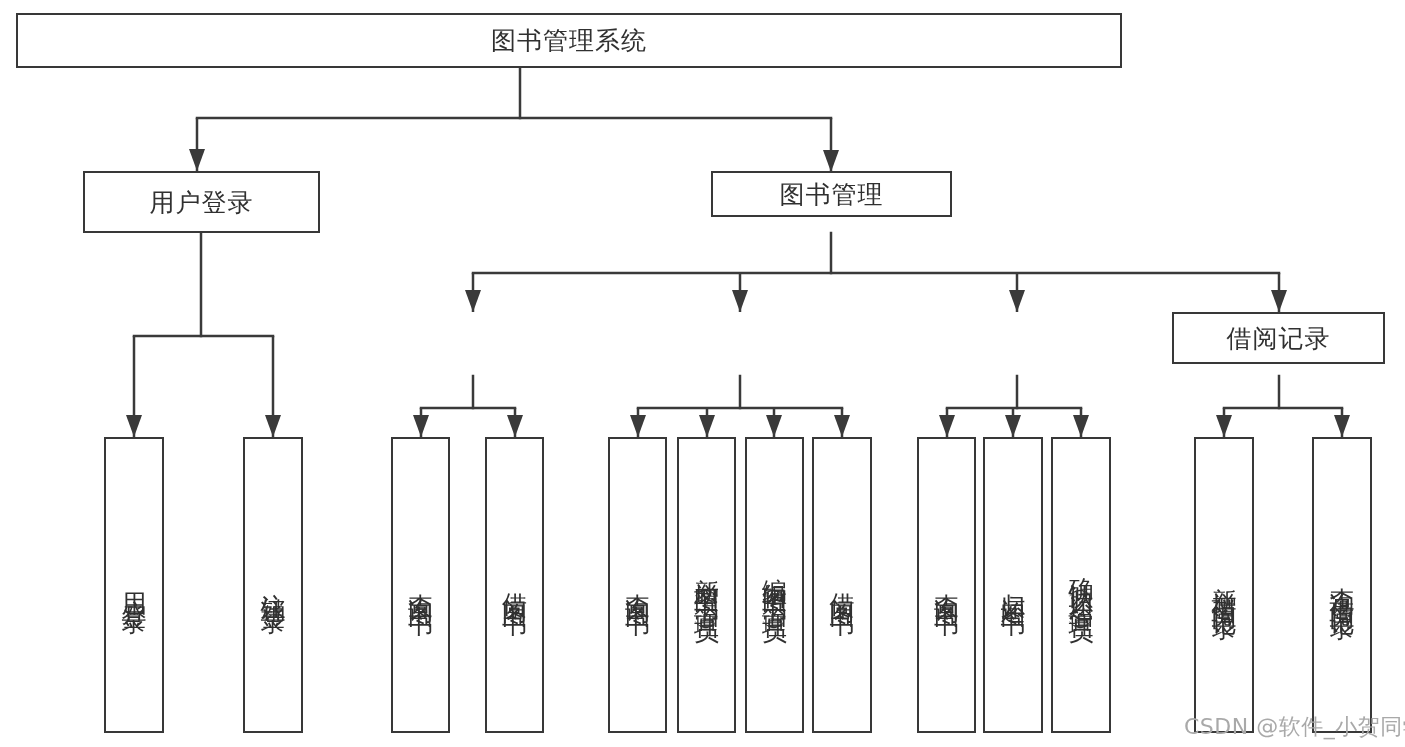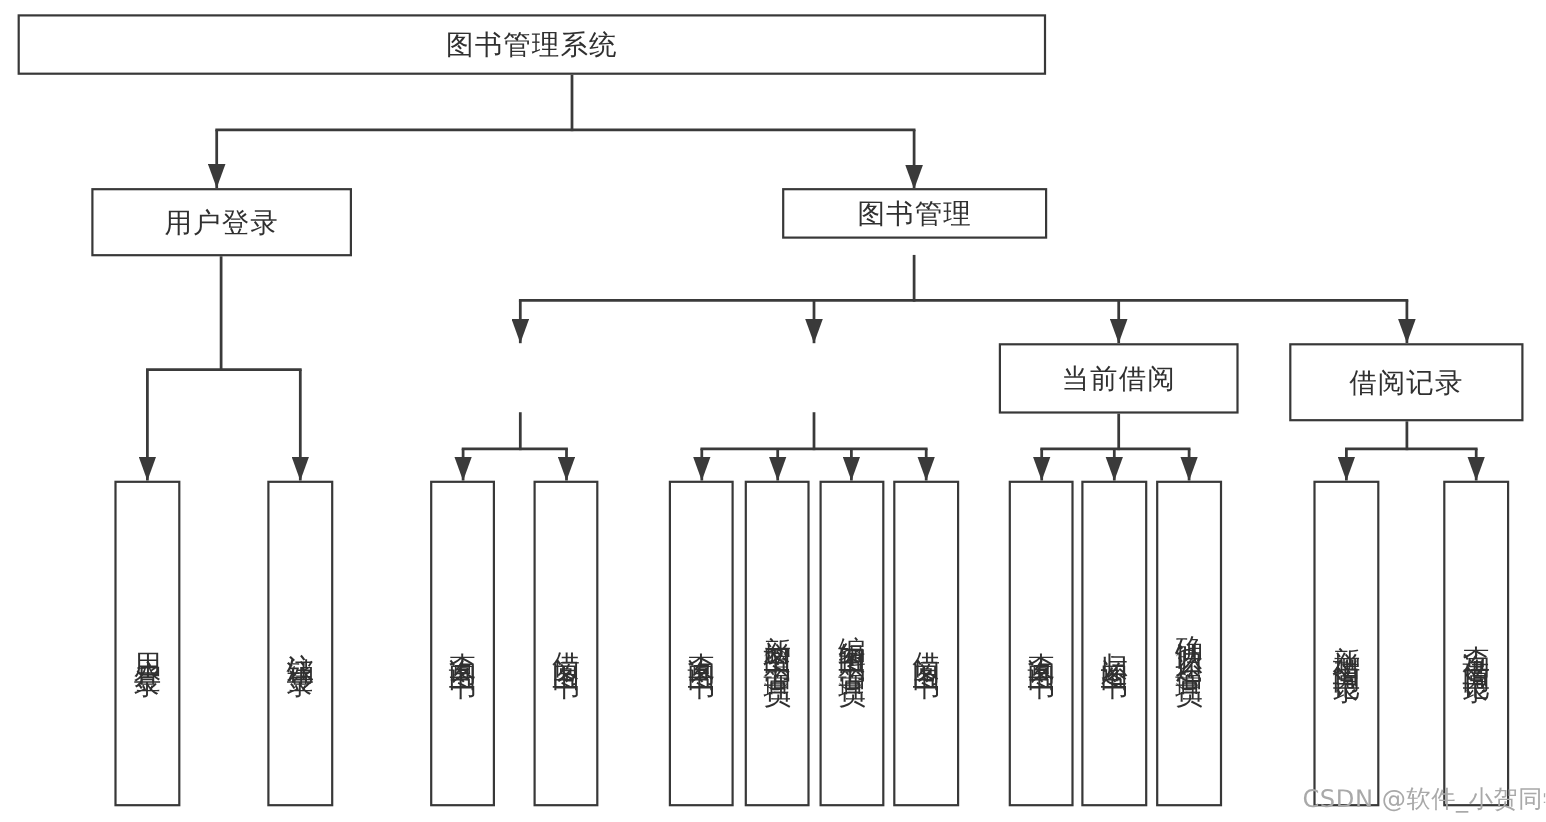--- a/index.html
+++ b/index.html
@@ -94,27 +94,26 @@
 
       <g>
         <path d="M1279,376 V408" stroke-linecap="square"></path>
         <path d="M1224,408 H1342" stroke-linecap="square"></path>
         <line x1="1224" y1="408" x2="1224" y2="437" marker-end="url(#arw)"></line>
         <line x1="1342" y1="408" x2="1342" y2="437" marker-end="url(#arw)"></line>
       </g>
     </g>
   </svg>
 
-  <div class="box" style="left:16px;top:13px;width:935px;height:55px">图书管理系统</div>
+  <div class="box" style="left:16px;top:13px;width:1106px;height:55px">图书管理系统</div>
 
   <div class="box" style="left:83px;top:171px;width:237px;height:62px">用户登录</div>
   <div class="box" style="left:711px;top:171px;width:241px;height:46px">图书管理</div>
 
-  <div class="box" style="left:908px;top:312px;width:218px;height:64px">当前借阅</div>
-  <div class="box" style="left:1172px;top:312px;width:213px;height:71px">借阅记录</div>
+  <div class="box" style="left:1172px;top:312px;width:213px;height:52px">借阅记录</div>
 
   <div class="vbox" style="left:104px;top:437px;width:60px;height:296px">用户登录</div>
   <div class="vbox" style="left:243px;top:437px;width:60px;height:296px">注销登录</div>
 
   <div class="vbox" style="left:391px;top:437px;width:59px;height:296px">查询图书</div>
   <div class="vbox" style="left:485px;top:437px;width:59px;height:296px">借阅图书</div>
 
   <div class="vbox" style="left:608px;top:437px;width:59px;height:296px">查询图书</div>
   <div class="vbox" style="left:677px;top:437px;width:59px;height:296px">新增图书（管理员）</div>
   <div class="vbox" style="left:745px;top:437px;width:59px;height:296px">编辑图书（管理员）</div>

